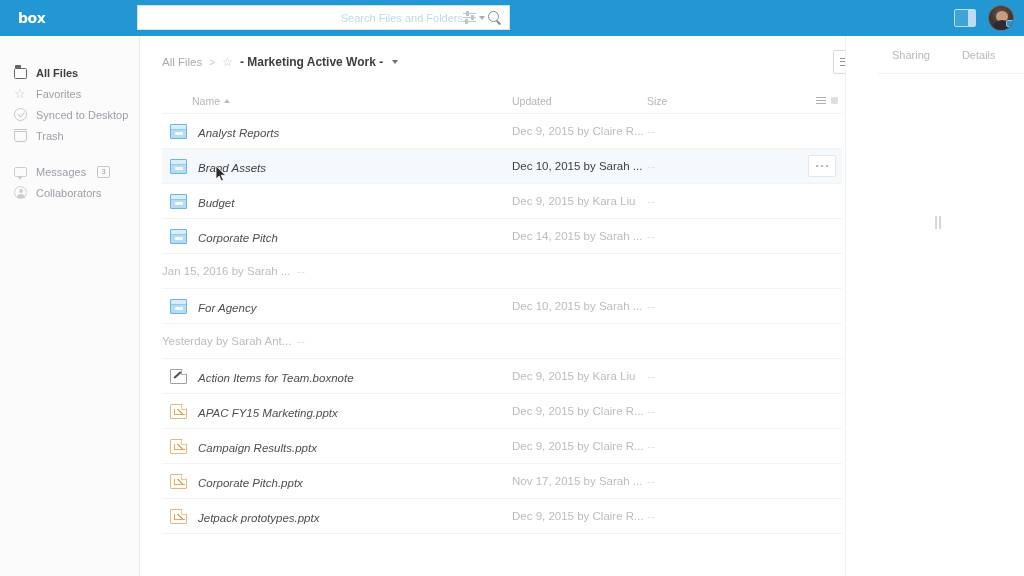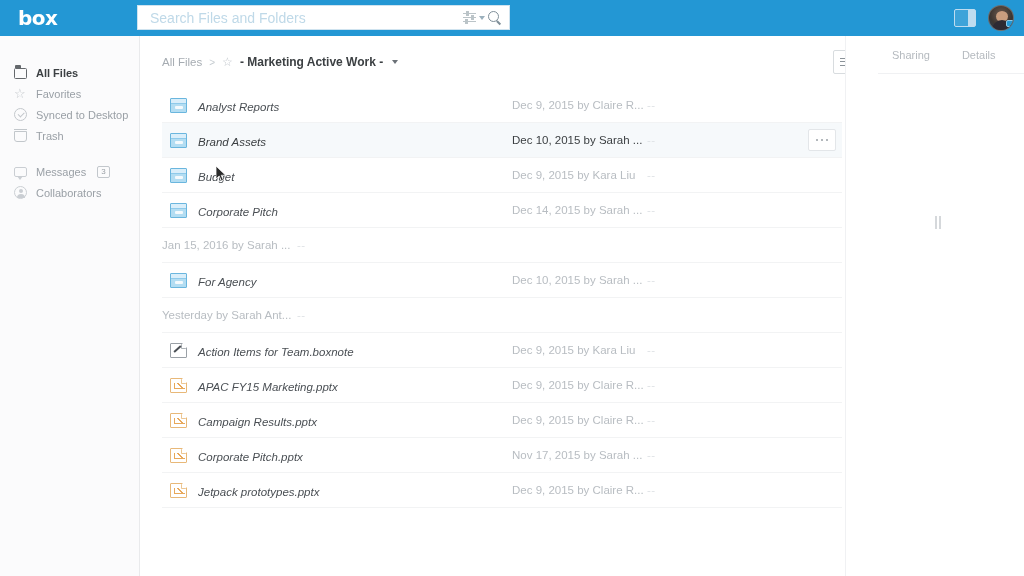--- a/index.html
+++ b/index.html
@@ -13,41 +13,42 @@
   
   .topbar {
     position: absolute; top: 0; left: 0;
     width: 1024px; height: 36px;
     background: #2397d4;
     display: flex; align-items: center;
   }
   .logo {
     margin-left: 18px;
     color: #ffffff;
-    font-size: 20px;
+    font-size: 14px;
     font-weight: bold;
     letter-spacing: -0.5px;
     line-height: 1;
     font-family: "DejaVu Sans", sans-serif;
   }
   .search-wrap {
     position: absolute; left: 137px; top: 5px;
     width: 373px; height: 25px;
     background: #ffffff;
     border: 1px solid #cfe3ef;
     display: flex; align-items: center;
   }
   .search-input {
     flex: 1; height: 100%;
     border: none; outline: none;
-    padding-left: 12px;
-    font-size: 14px;
+    padding-left: 24px;
+    font-size: 11px;
     font-family: "Liberation Sans", sans-serif;
     color: #555;
     background: transparent;
+    text-align: right;
   }
   .search-input::placeholder { color: #bfd9e8; }
   .search-tools { display: flex; align-items: center; gap: 3px; padding-right: 8px; }
   .icon-filter { width: 13px; height: 12px; position: relative; opacity: .5; }
   .icon-filter i {
     position: absolute; left: 0; height: 1.5px; background: #7a8a93; display: block;
   }
   .icon-filter i:nth-child(1) { top: 1px;  width: 13px; }
   .icon-filter i:nth-child(2) { top: 5px;  width: 13px; }
   .icon-filter i:nth-child(3) { top: 9px;  width: 13px; }
@@ -425,20 +426,36 @@
         <span class="caret-dk"></span>
       </div>
       <div class="btn btn-upload">
         <span>Upload</span>
         <span class="caret-wt"></span>
       </div>
     </div>
   </div>
 
   <div class="table">
+    <div class="thead">
+      <div class="col-name">
+        <span>Name</span>
+        <span class="sort-asc"></span>
+      </div>
+      <div class="col-upd">Updated</div>
+      <div class="col-size">Size</div>
+      <div class="col-act">
+        <span class="view-list">
+            <i></i>
+            <i></i>
+            <i></i>
+          </span>
+        <span class="view-grid"></span>
+      </div>
+    </div>
 
     <div class="row">
       <div class="fname-cell">
         <span class="ficon ficon-folder"></span>
         <span class="fname">Analyst Reports</span>
       </div>
       <div class="fupd">Dec 9, 2015 by Claire R...</div>
       <div class="fsize">--</div>
       <div class="row-act">
         

